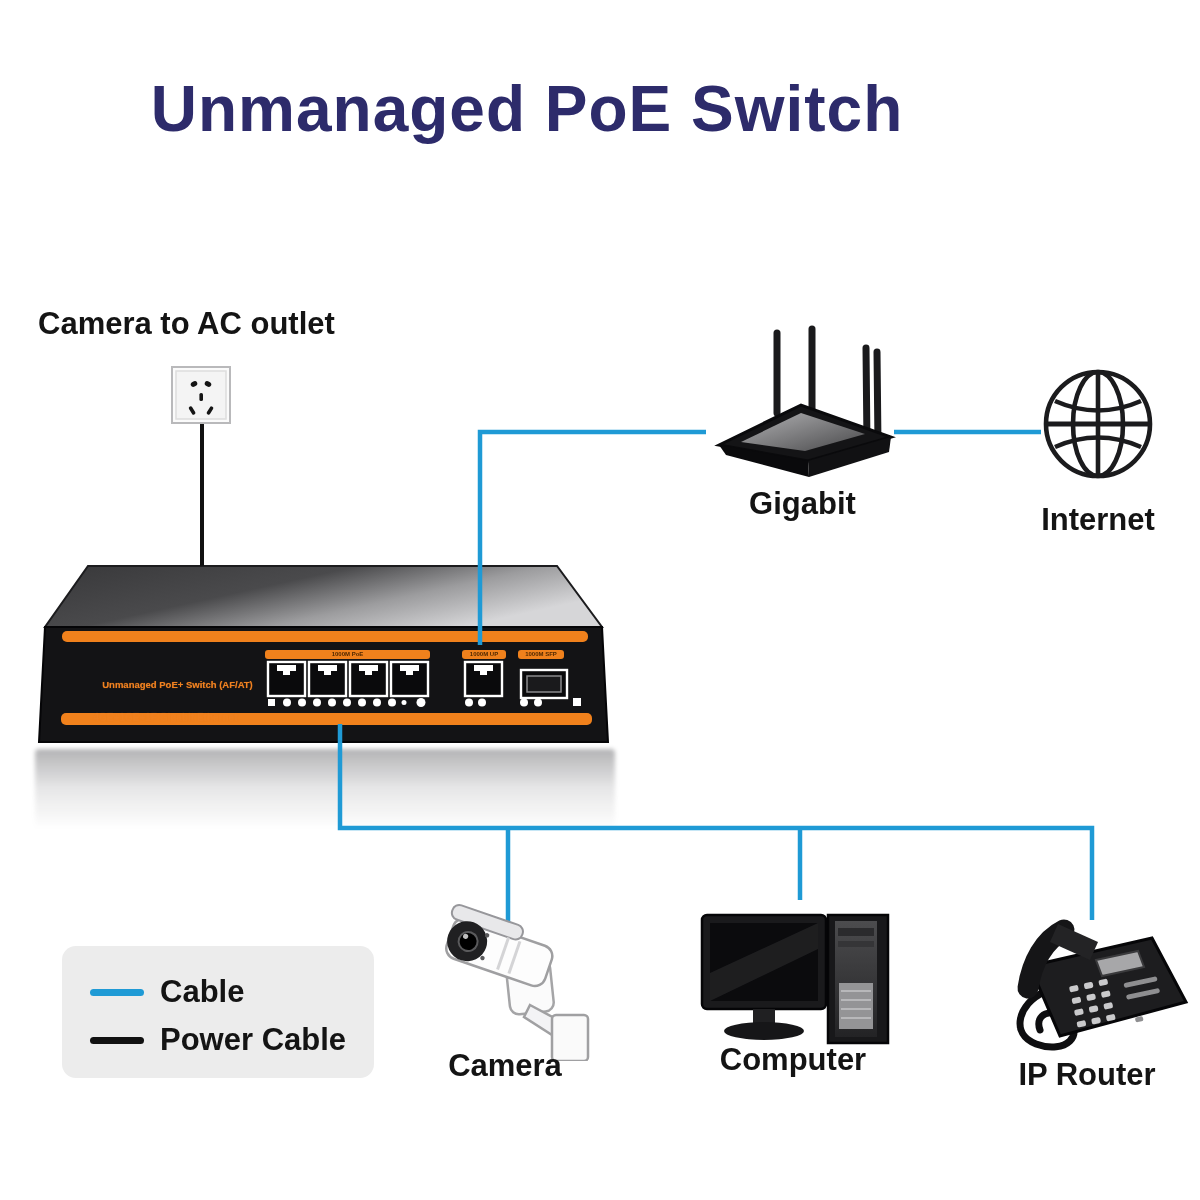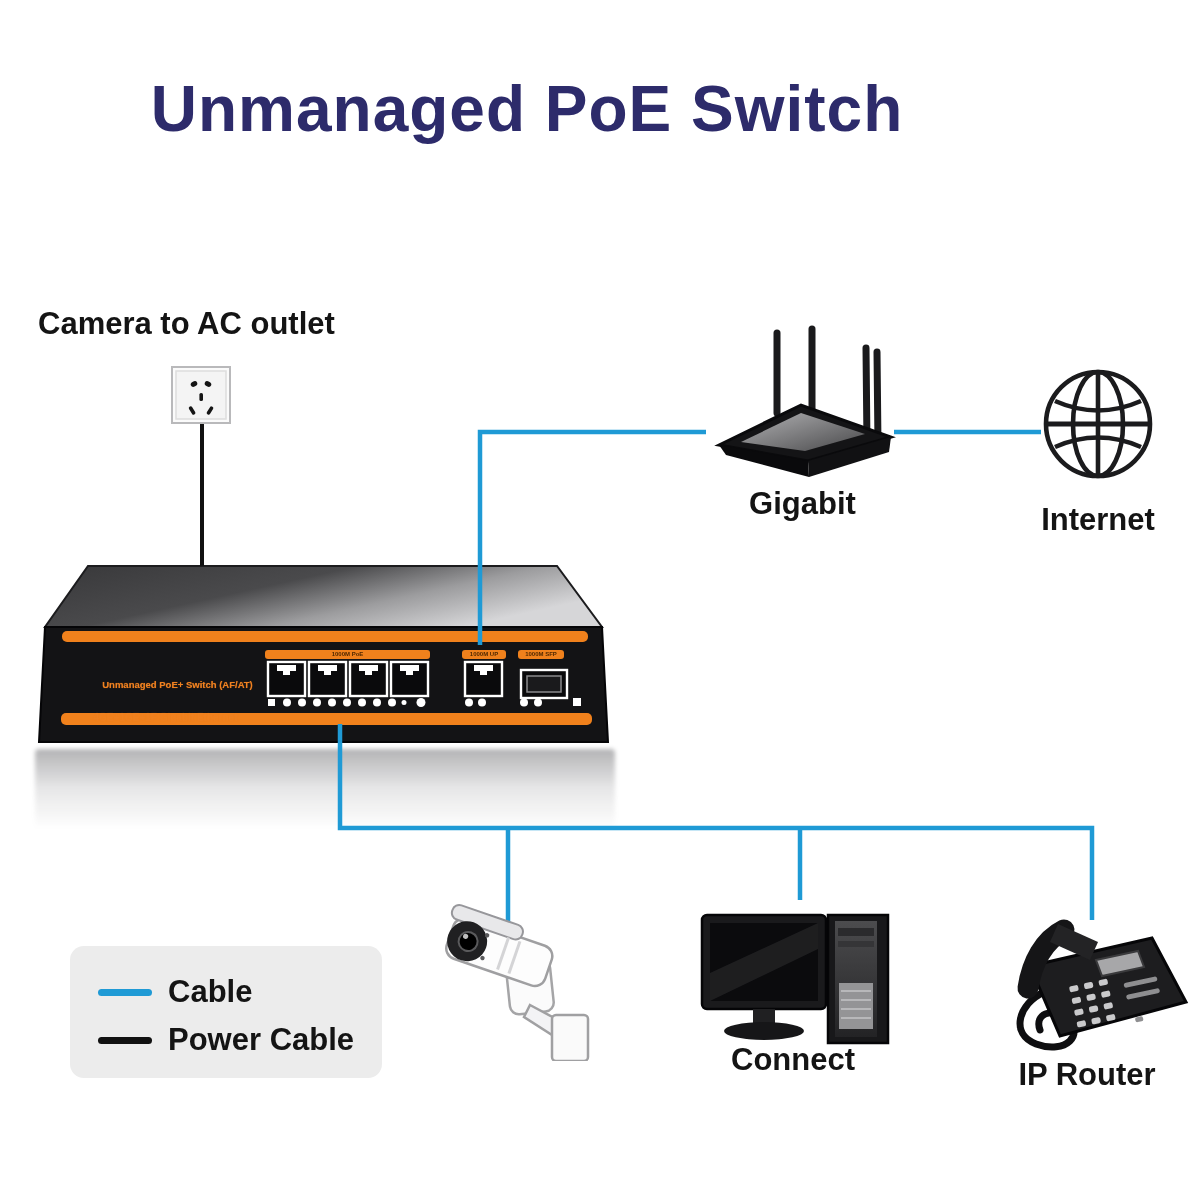--- a/index.html
+++ b/index.html
@@ -25,21 +25,21 @@
   .port-strip{position:absolute;top:95px;height:9px;background:#f0811c;border-radius:3px;
     font-size:6px;line-height:9px;font-weight:700;color:#502800;text-align:center;
     overflow:hidden;white-space:nowrap;}
   .strip1{left:230px;width:165px;}
   .strip2{left:427px;width:44px;}
   .strip3{left:483px;width:46px;}
   .reflection{left:35px;top:749px;width:580px;height:90px;
     background:linear-gradient(180deg,rgba(45,45,50,.36),rgba(95,95,100,.16) 42%,rgba(255,255,255,0) 88%);
     filter:blur(2px);border-radius:4px;}
   
-  .legend-box{left:62px;top:946px;width:312px;height:132px;background:#ececec;border-radius:14px;margin-left:8px;}
+  .legend-box{left:62px;top:946px;width:312px;height:132px;background:#ececec;border-radius:14px;}
   .legend-row{position:absolute;left:28px;display:flex;align-items:center;}
   .legend-row.r1{top:28px;} .legend-row.r2{top:76px;}
   .legend-swatch{width:54px;height:7px;border-radius:4px;margin-right:16px;flex:0 0 auto;}
   .legend-text{font-size:31px;font-weight:700;color:#141414;white-space:nowrap;}
 </style>
 </head>
 <body>
 
 <div class="canvas">
 
@@ -182,20 +182,21 @@
       <circle cx="21" cy="41" r="2.6" fill="#ffffff" opacity="0.75"></circle>
       <circle cx="41" cy="33" r="2.2" fill="#5a5a5c"></circle>
       <circle cx="44" cy="56" r="2.2" fill="#5a5a5c"></circle>
       <line x1="62" y1="28" x2="62" y2="62" stroke="#d4d4d6" stroke-width="3"></line>
       <line x1="74" y1="28" x2="74" y2="62" stroke="#d4d4d6" stroke-width="3"></line>
     </g>
 
     <polygon points="88,102 118,118 110,132 82,114" fill="#f3f3f5" stroke="#a0a0a2" stroke-width="2.5"></polygon>
     <rect x="110" y="112" width="36" height="46" rx="4" fill="#fafafa" stroke="#a0a0a2" stroke-width="2.5"></rect>
   </svg>
+  <div class="abs node-label" style="left:425px;top:1048px;width:160px;">Camera</div>
 
   <svg class="abs" style="left:700px;top:903px" width="196" height="160" viewBox="0 0 196 160">
     <defs>
       <linearGradient id="towerFront" x1="0" y1="0" x2="0" y2="1">
         <stop offset="0" stop-color="#4c4c4e"></stop>
         <stop offset="1" stop-color="#232325"></stop>
       </linearGradient>
     </defs>
 
     <rect x="128" y="12" width="60" height="128" fill="#18181a" stroke="#050507" stroke-width="2.5"></rect>
@@ -209,21 +210,21 @@
       <line x1="141" y1="106" x2="171" y2="106"></line>
       <line x1="141" y1="115" x2="171" y2="115"></line>
     </g>
 
     <rect x="2" y="12" width="124" height="94" rx="5" fill="#1a1a1c" stroke="#050507" stroke-width="2.5"></rect>
     <rect x="10" y="20" width="108" height="78" fill="#0b0b0d"></rect>
     <polygon points="10,98 10,70 118,20 118,46" fill="#ffffff" opacity="0.08"></polygon>
     <rect x="53" y="106" width="22" height="17" fill="#202022"></rect>
     <ellipse cx="64" cy="128" rx="40" ry="9" fill="#161618"></ellipse>
   </svg>
-  <div class="abs node-label" style="left:695px;top:1042px;width:196px;">Connect</div>
+  <div class="abs node-label" style="left:695px;top:1042px;width:196px;">Computer</div>
 
   <svg class="abs" style="left:1002px;top:908px" width="190" height="152" viewBox="0 0 190 152">
 
     <path d="M42,84 C16,96 8,126 34,136 C64,147 84,126 64,110 C50,99 32,106 38,122" stroke="#0e0e10" stroke-width="7" fill="none" stroke-linecap="round"></path>
 
     <polygon points="28,58 150,30 184,94 58,128" fill="#1d1d1f" stroke="#060608" stroke-width="3"></polygon>
 
     <polygon points="94,52 136,43 142,59 100,68" fill="#a7a7a9" stroke="#3a3a3c" stroke-width="2"></polygon>
 
     <g fill="#c9c9cb">

